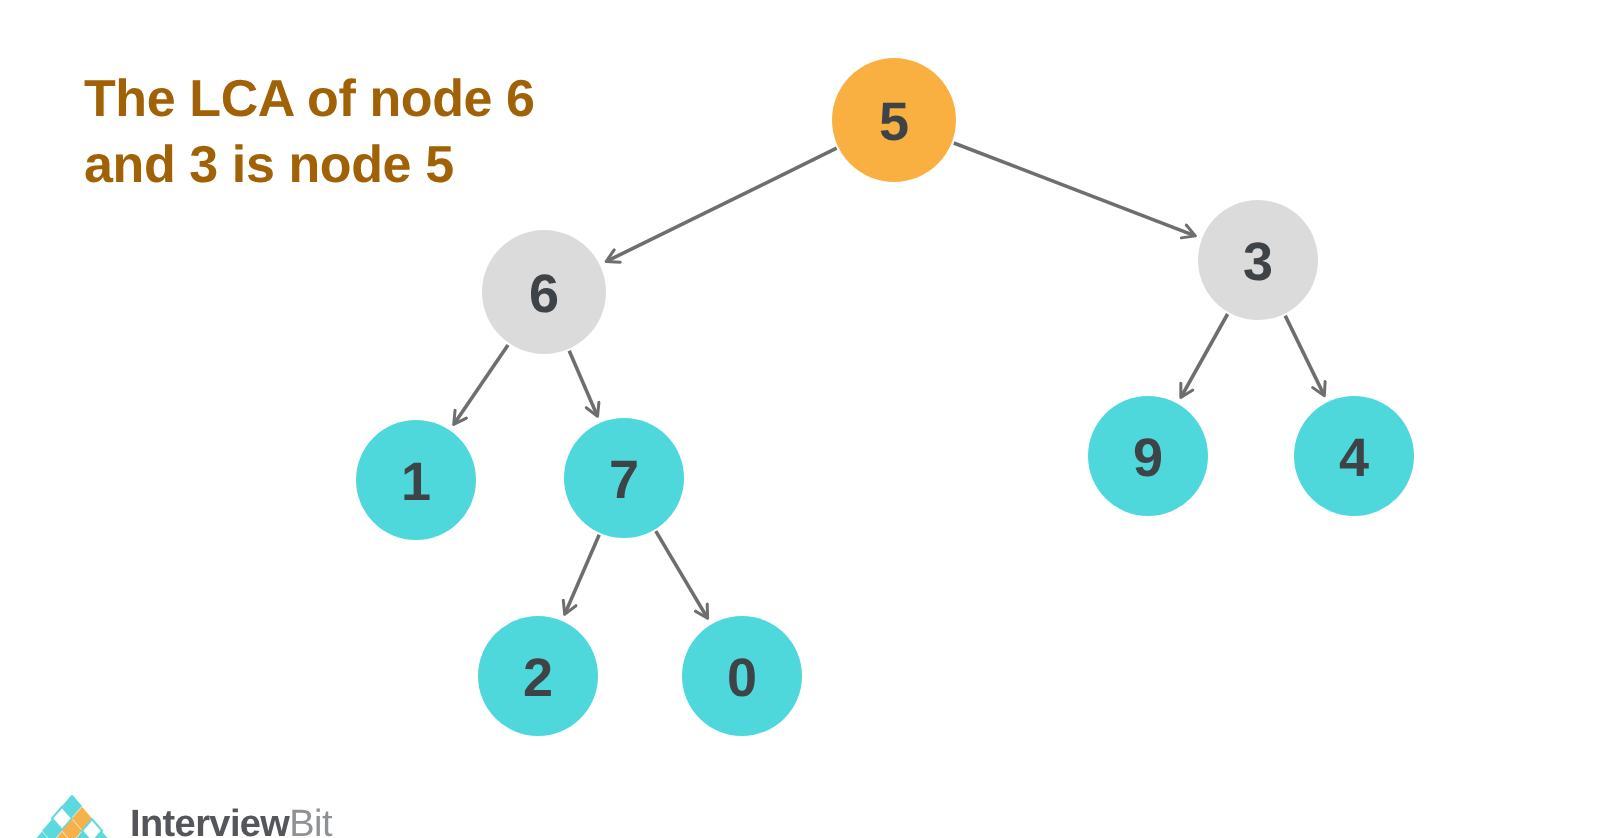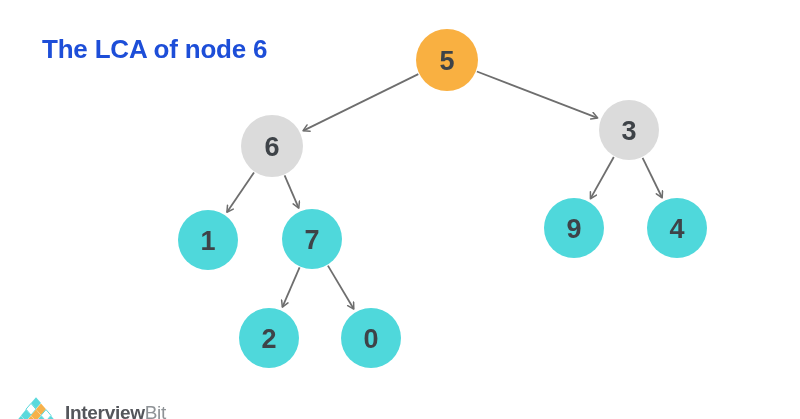--- a/index.html
+++ b/index.html
@@ -43,22 +43,23 @@
     font-size: 19px;
     letter-spacing: -0.3px;
     white-space: nowrap;
   }
   .brand-bold { font-weight: 700; }
   .brand-light { font-weight: 400; }
 </style>
 </head>
 <body style="background: rgb(255, 255, 255);">
 
-<div class="caption" style="color: #1d4ed8;">
+<div class="caption" style="color: #a16207;">
   <div>The LCA of node 6</div>
+  <div>and 3 is node 5</div>
 </div>
 
 <svg id="tree-svg" width="800" height="419" viewBox="0 0 800 419">
   <defs>
     <marker id="arrowhead" markerWidth="10" markerHeight="10" refX="6.6" refY="4.25" orient="auto" markerUnits="userSpaceOnUse">
       <path d="M0.8,0.8 L7,4.25 L0.8,7.7" fill="none" stroke="#6E6E6E" stroke-width="1.5" stroke-linecap="round" stroke-linejoin="round"></path>
     </marker>
   </defs>
   <g id="edges-layer">
       <line x1="418.3" y1="74.1" x2="303.4" y2="130.6" stroke="#6E6E6E" stroke-width="1.8" marker-end="url(#arrowhead)"></line>

